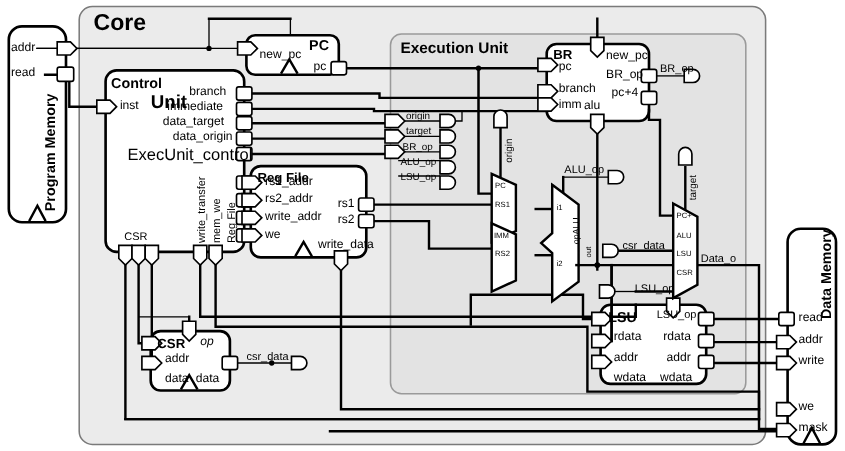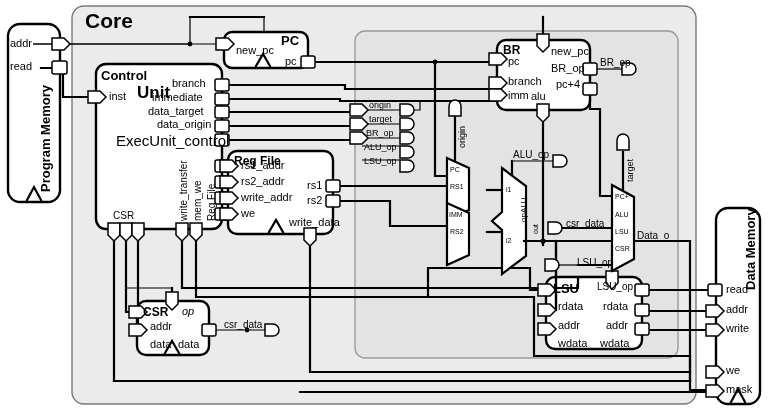--- a/index.html
+++ b/index.html
@@ -1,17 +1,17 @@
 <!DOCTYPE html>
 <html><head>
 <meta charset="utf-8">
 <style>
   html,body{margin:0;padding:0;background:#ffffff;}
   body{font-family:"Liberation Sans", sans-serif;}
-  #stage{position:relative;width:768px;height:410px;background:#ffffff;overflow:hidden;}
+  #stage{position:relative;width:768px;height:410px;background:#ffffff;overflow:hidden;border-radius:18px;}
   #stage svg{position:absolute;left:0;top:0;}
   .lbl{position:absolute;font-family:"Liberation Sans",sans-serif;color:#000;white-space:nowrap;line-height:1;}
   .ttl{font-weight:bold;}
   .vert{transform-origin:left top;}
 </style>
 </head>
 <body>
 
 <div id="stage">
 
@@ -289,20 +289,21 @@
   <div class="lbl" style="left:307px;top:195px;font-size:11px;">rs2</div>
   <div class="lbl" style="left:289px;top:217px;font-size:11px;">write_data</div>
 
   <div class="lbl ttl" style="left:143px;top:306px;font-size:12px;">CSR</div>
   <div class="lbl" style="left:182px;top:306px;font-size:11px;font-style:italic;">op</div>
   <div class="lbl" style="left:150px;top:321px;font-size:11px;">addr</div>
   <div class="lbl" style="left:150px;top:339px;font-size:11px;">data</div>
   <div class="lbl" style="left:178px;top:339px;font-size:11px;">data</div>
   <div class="lbl" style="left:224px;top:320px;font-size:10px;">csr_data</div>
 
+  <div class="lbl ttl" style="left:364px;top:36px;font-size:14px;">Execution Unit</div>
   <div class="lbl" style="left:369px;top:101px;font-size:9px;">origin</div>
   <div class="lbl" style="left:369px;top:115px;font-size:9px;">target</div>
   <div class="lbl" style="left:366px;top:129px;font-size:9px;">BR_op</div>
   <div class="lbl" style="left:364px;top:143px;font-size:9px;">ALU_op</div>
   <div class="lbl" style="left:364px;top:157px;font-size:9px;">LSU_op</div>
 
   <div class="lbl ttl" style="left:503px;top:44px;font-size:12px;">BR</div>
   <div class="lbl" style="left:508px;top:56px;font-size:11px;">pc</div>
   <div class="lbl" style="left:508px;top:76px;font-size:11px;">branch</div>
   <div class="lbl" style="left:508px;top:90px;font-size:11px;">imm</div>

